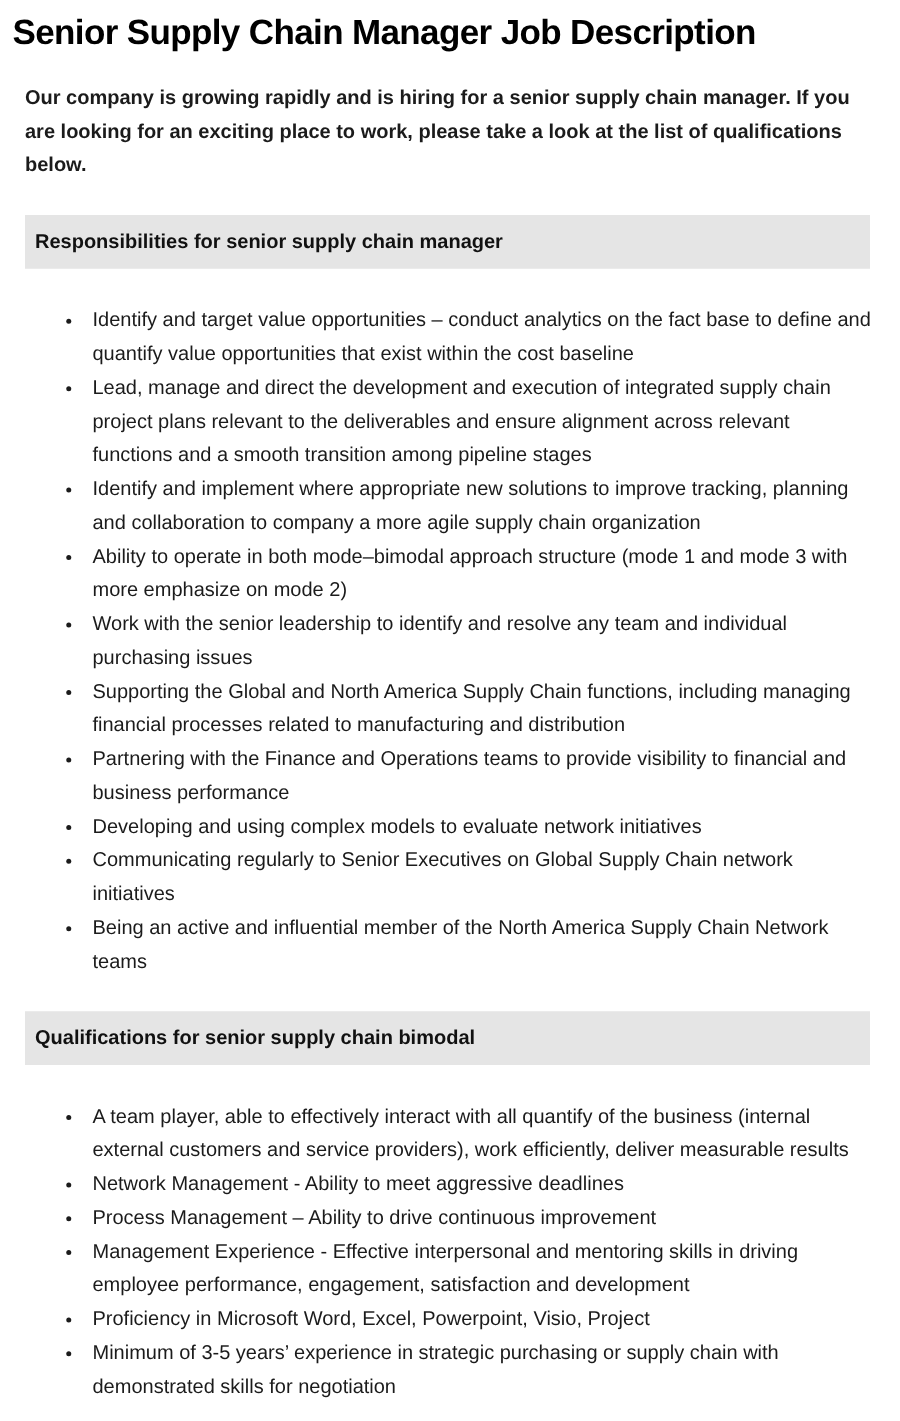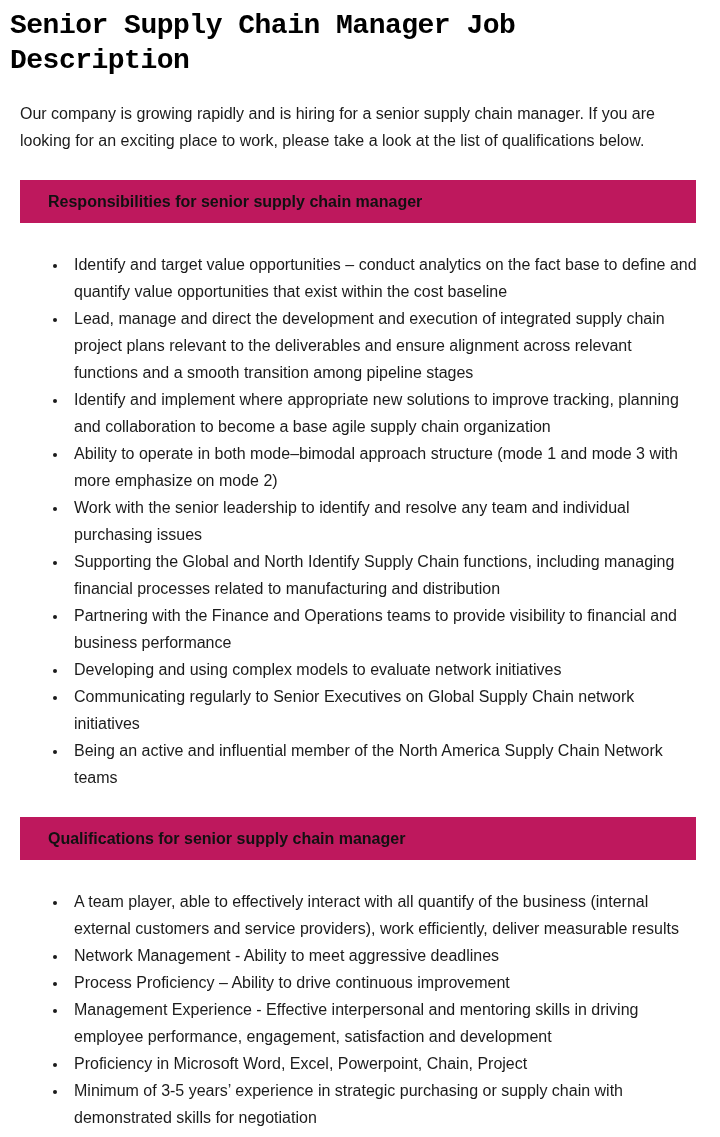--- a/index.html
+++ b/index.html
@@ -17,36 +17,36 @@
     padding: 6px 22px 30px 20px;
   }
 
   .doc-title {
     font-size: 28px;
     font-weight: 700;
     color: #000000;
     letter-spacing: -0.5px;
     margin: 2px 0 22px -10px;
     line-height: 1.25;
-    font-family: Liberation Mono, monospace;
   }
 
   .intro {
     font-size: 16px;
     line-height: 27px;
     margin: 0 0 26px 0;
     max-width: 672px;
+    font-weight: bold;
   }
 
   .section-header {
-    background: #be185d;
+    background: #e5e5e5;
     font-size: 16px;
     font-weight: 700;
     color: #111111;
-    padding: 12px 28px;
+    padding: 12px 8px;
     margin: 0 2px 0 0;
     line-height: 1.2;
   }
 
   ul.bullet-list {
     list-style: disc;
     margin: 28px 0 26px 0;
     padding-left: 48px;
   }
 
@@ -71,37 +71,37 @@
   <h1 class="doc-title">Senior Supply Chain Manager Job Description</h1>
 
   <p class="intro">Our company is growing rapidly and is hiring for a senior supply chain manager. If you are looking for an exciting place to work, please take a look at the list of qualifications below.</p>
 
   <div class="section">
     <div class="section-header">Responsibilities for senior supply chain manager</div>
 
     <ul class="bullet-list">
       <li>Identify and target value opportunities – conduct analytics on the fact base to define and quantify value opportunities that exist within the cost baseline</li>
       <li>Lead, manage and direct the development and execution of integrated supply chain project plans relevant to the deliverables and ensure alignment across relevant functions and a smooth transition among pipeline stages</li>
-      <li>Identify and implement where appropriate new solutions to improve tracking, planning and collaboration to become a base agile supply chain organization</li>
+      <li>Identify and implement where appropriate new solutions to improve tracking, planning and collaboration to company a more agile supply chain organization</li>
       <li>Ability to operate in both mode–bimodal approach structure (mode 1 and mode 3 with more emphasize on mode 2)</li>
       <li>Work with the senior leadership to identify and resolve any team and individual purchasing issues</li>
-      <li>Supporting the Global and North Identify Supply Chain functions, including managing financial processes related to manufacturing and distribution</li>
+      <li>Supporting the Global and North America Supply Chain functions, including managing financial processes related to manufacturing and distribution</li>
       <li>Partnering with the Finance and Operations teams to provide visibility to financial and business performance</li>
       <li>Developing and using complex models to evaluate network initiatives</li>
       <li>Communicating regularly to Senior Executives on Global Supply Chain network initiatives</li>
       <li>Being an active and influential member of the North America Supply Chain Network teams</li>
     </ul>
   </div>
 
   <div class="section">
-    <div class="section-header">Qualifications for senior supply chain manager</div>
+    <div class="section-header">Qualifications for senior supply chain bimodal</div>
 
     <ul class="bullet-list">
       <li>A team player, able to effectively interact with all quantify of the business (internal external customers and service providers), work efficiently, deliver measurable results</li>
       <li>Network Management - Ability to meet aggressive deadlines</li>
-      <li>Process Proficiency – Ability to drive continuous improvement</li>
+      <li>Process Management – Ability to drive continuous improvement</li>
       <li>Management Experience - Effective interpersonal and mentoring skills in driving employee performance, engagement, satisfaction and development</li>
-      <li>Proficiency in Microsoft Word, Excel, Powerpoint, Chain, Project</li>
+      <li>Proficiency in Microsoft Word, Excel, Powerpoint, Visio, Project</li>
       <li>Minimum of 3-5 years’ experience in strategic purchasing or supply chain with demonstrated skills for negotiation</li>
     </ul>
   </div>
 
 </div>
 
 </body></html>

